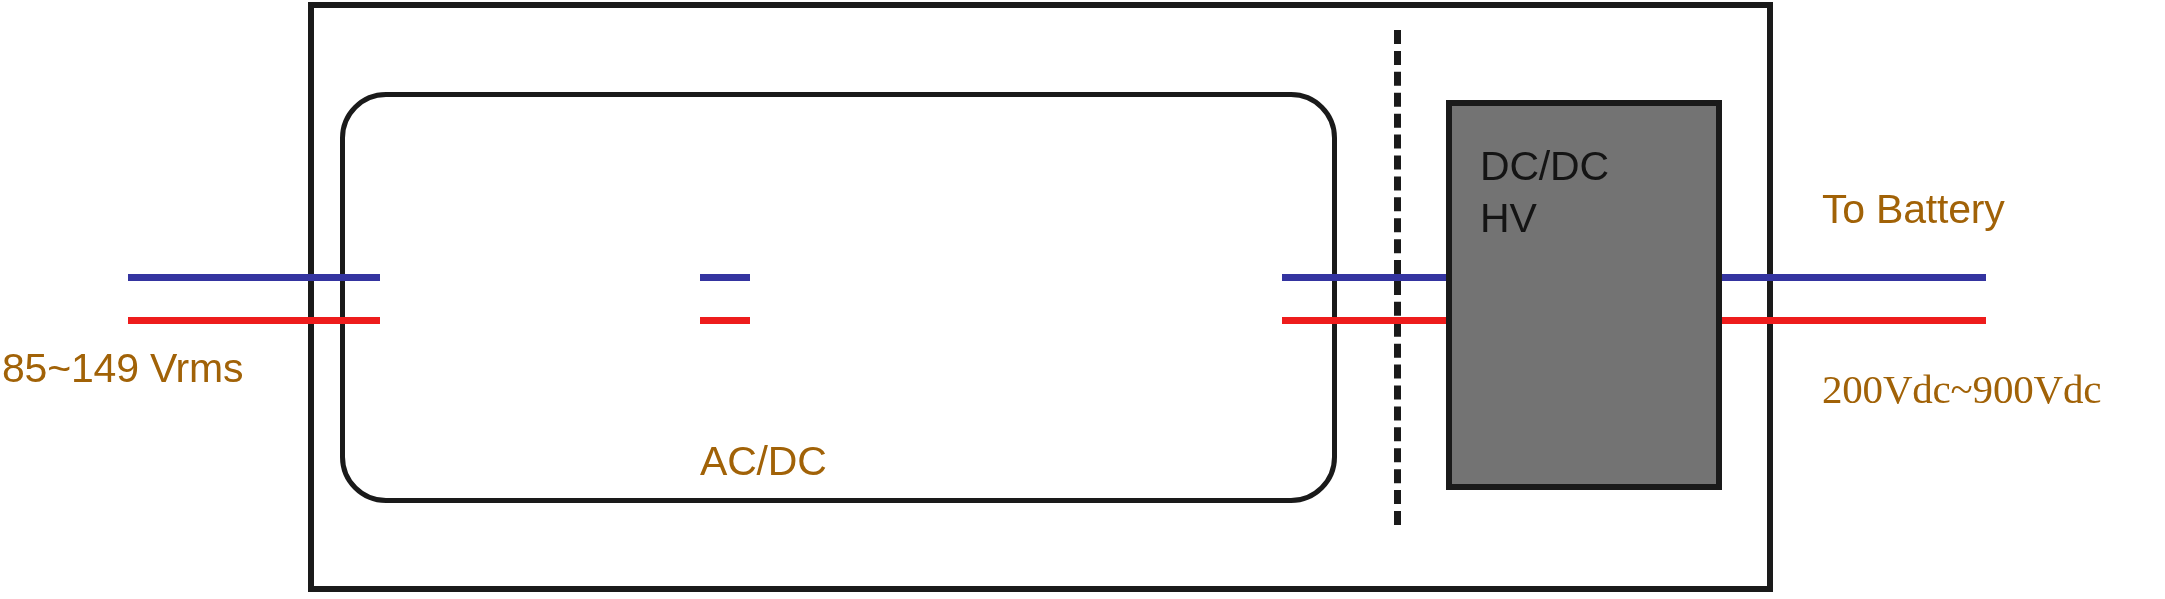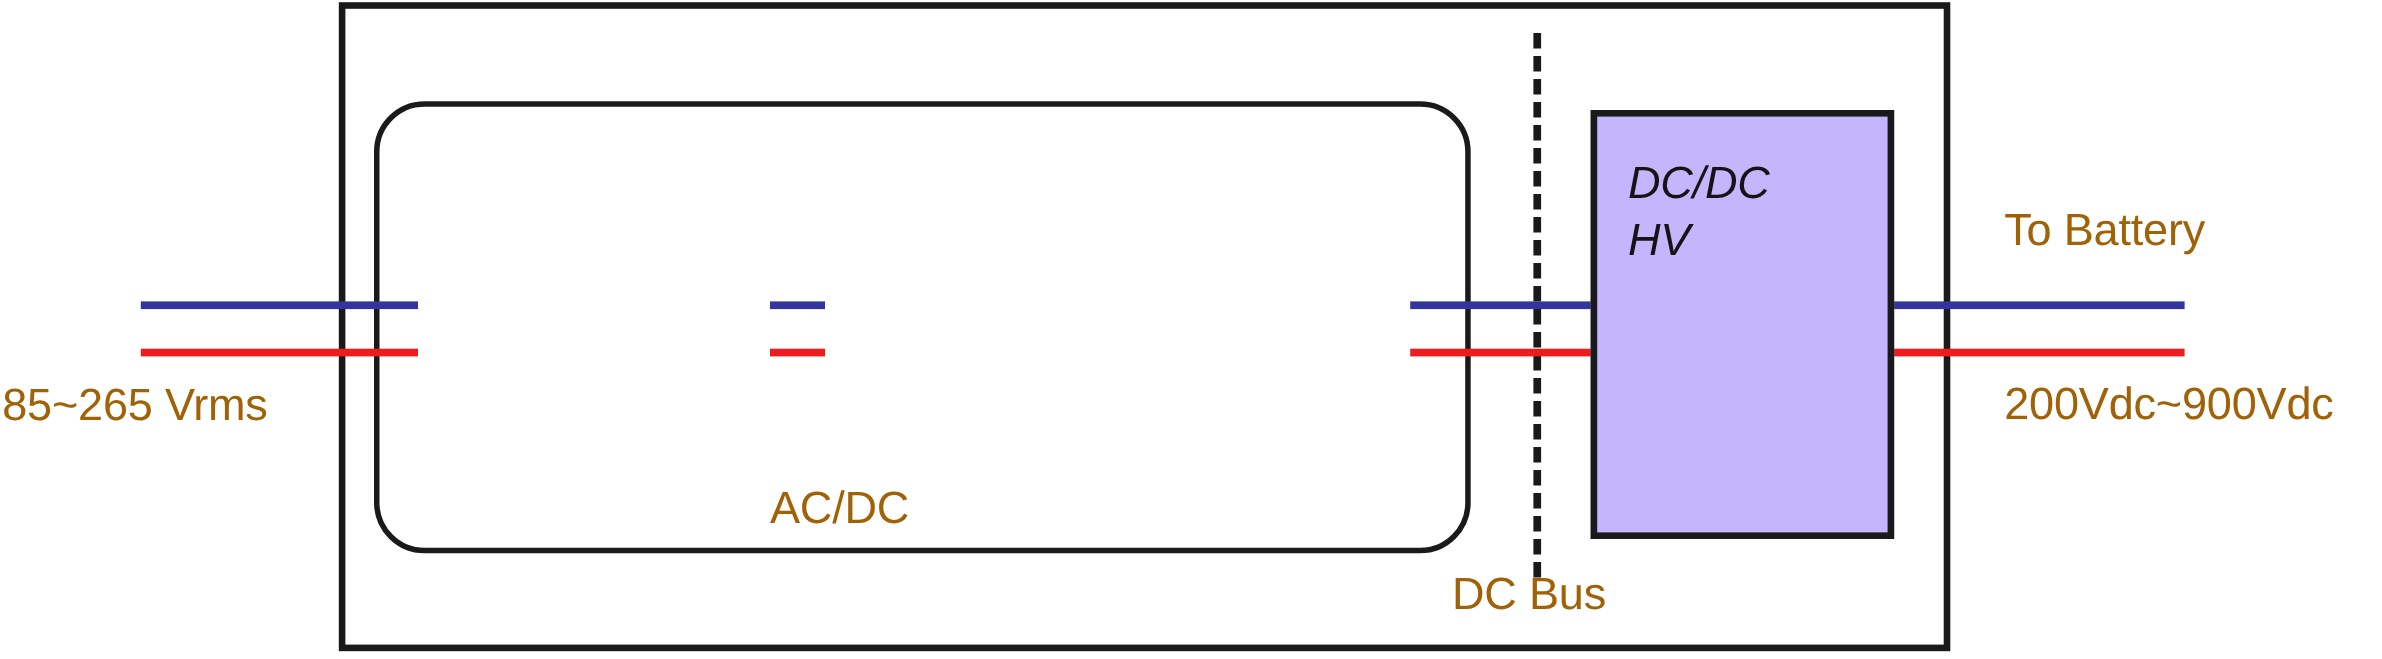--- a/index.html
+++ b/index.html
@@ -38,25 +38,24 @@
     height: 411px;
     border: 5px solid #1a1a1a;
     border-radius: 46px;
     box-sizing: border-box;
     background: transparent;
   }
   .block {
     position: absolute;
     border: 6px solid #1a1a1a;
     box-sizing: border-box;
-    background: #c4b5fd;
+    background: #737373;
     display: flex;
     align-items: center;
     justify-content: center;
-    font-style: italic;
   }
   .block-filter {
     left: 377px;
     top: 220px;
     width: 326px;
     height: 153px;
   }
   .block-rect-pfc {
     left: 745px;
     top: 202px;
@@ -120,21 +119,21 @@
     font-size: 41px;
     color: #a16207;
     letter-spacing: -0.2px;
     white-space: nowrap;
   }
   .caption-input-voltage   { left: 2px;    top: 345px; }
   .caption-acdc            { left: 700px;  top: 438px; text-align: center; }
   .caption-obc             { left: 358px;  top: 517px; }
   .caption-dcbus           { left: 1320px; top: 517px; }
   .caption-to-battery      { left: 1822px; top: 186px; }
-  .caption-output-voltage  { left: 1822px; top: 344px; }
+  .caption-output-voltage  { left: 1822px; top: 365px; font-family: Liberation Serif, serif; }
 </style>
 </head>
 <body>
 
 <div id="canvas">
 
   <div class="outer-enclosure"></div>
 
   <div class="acdc-enclosure"></div>
 
@@ -152,24 +151,23 @@
   <div class="wire wire-blue wire-blue-3"></div>
   <div class="wire wire-red  wire-red-3"></div>
 
 
 
   <div class="block block-dcdc">
     <span class="block-label">DC/DC
 HV</span>
   </div>
 
-  <div class="caption caption-input-voltage">85~265 Vrms</div>
+  <div class="caption caption-input-voltage">85~149 Vrms</div>
 
   <div class="caption caption-acdc">AC/DC</div>
 
 
-  <div class="caption caption-dcbus">DC Bus</div>
 
   <div class="caption caption-to-battery">To Battery</div>
 
   <div class="caption caption-output-voltage">200Vdc~900Vdc</div>
 
 </div>
 
 </body></html>

